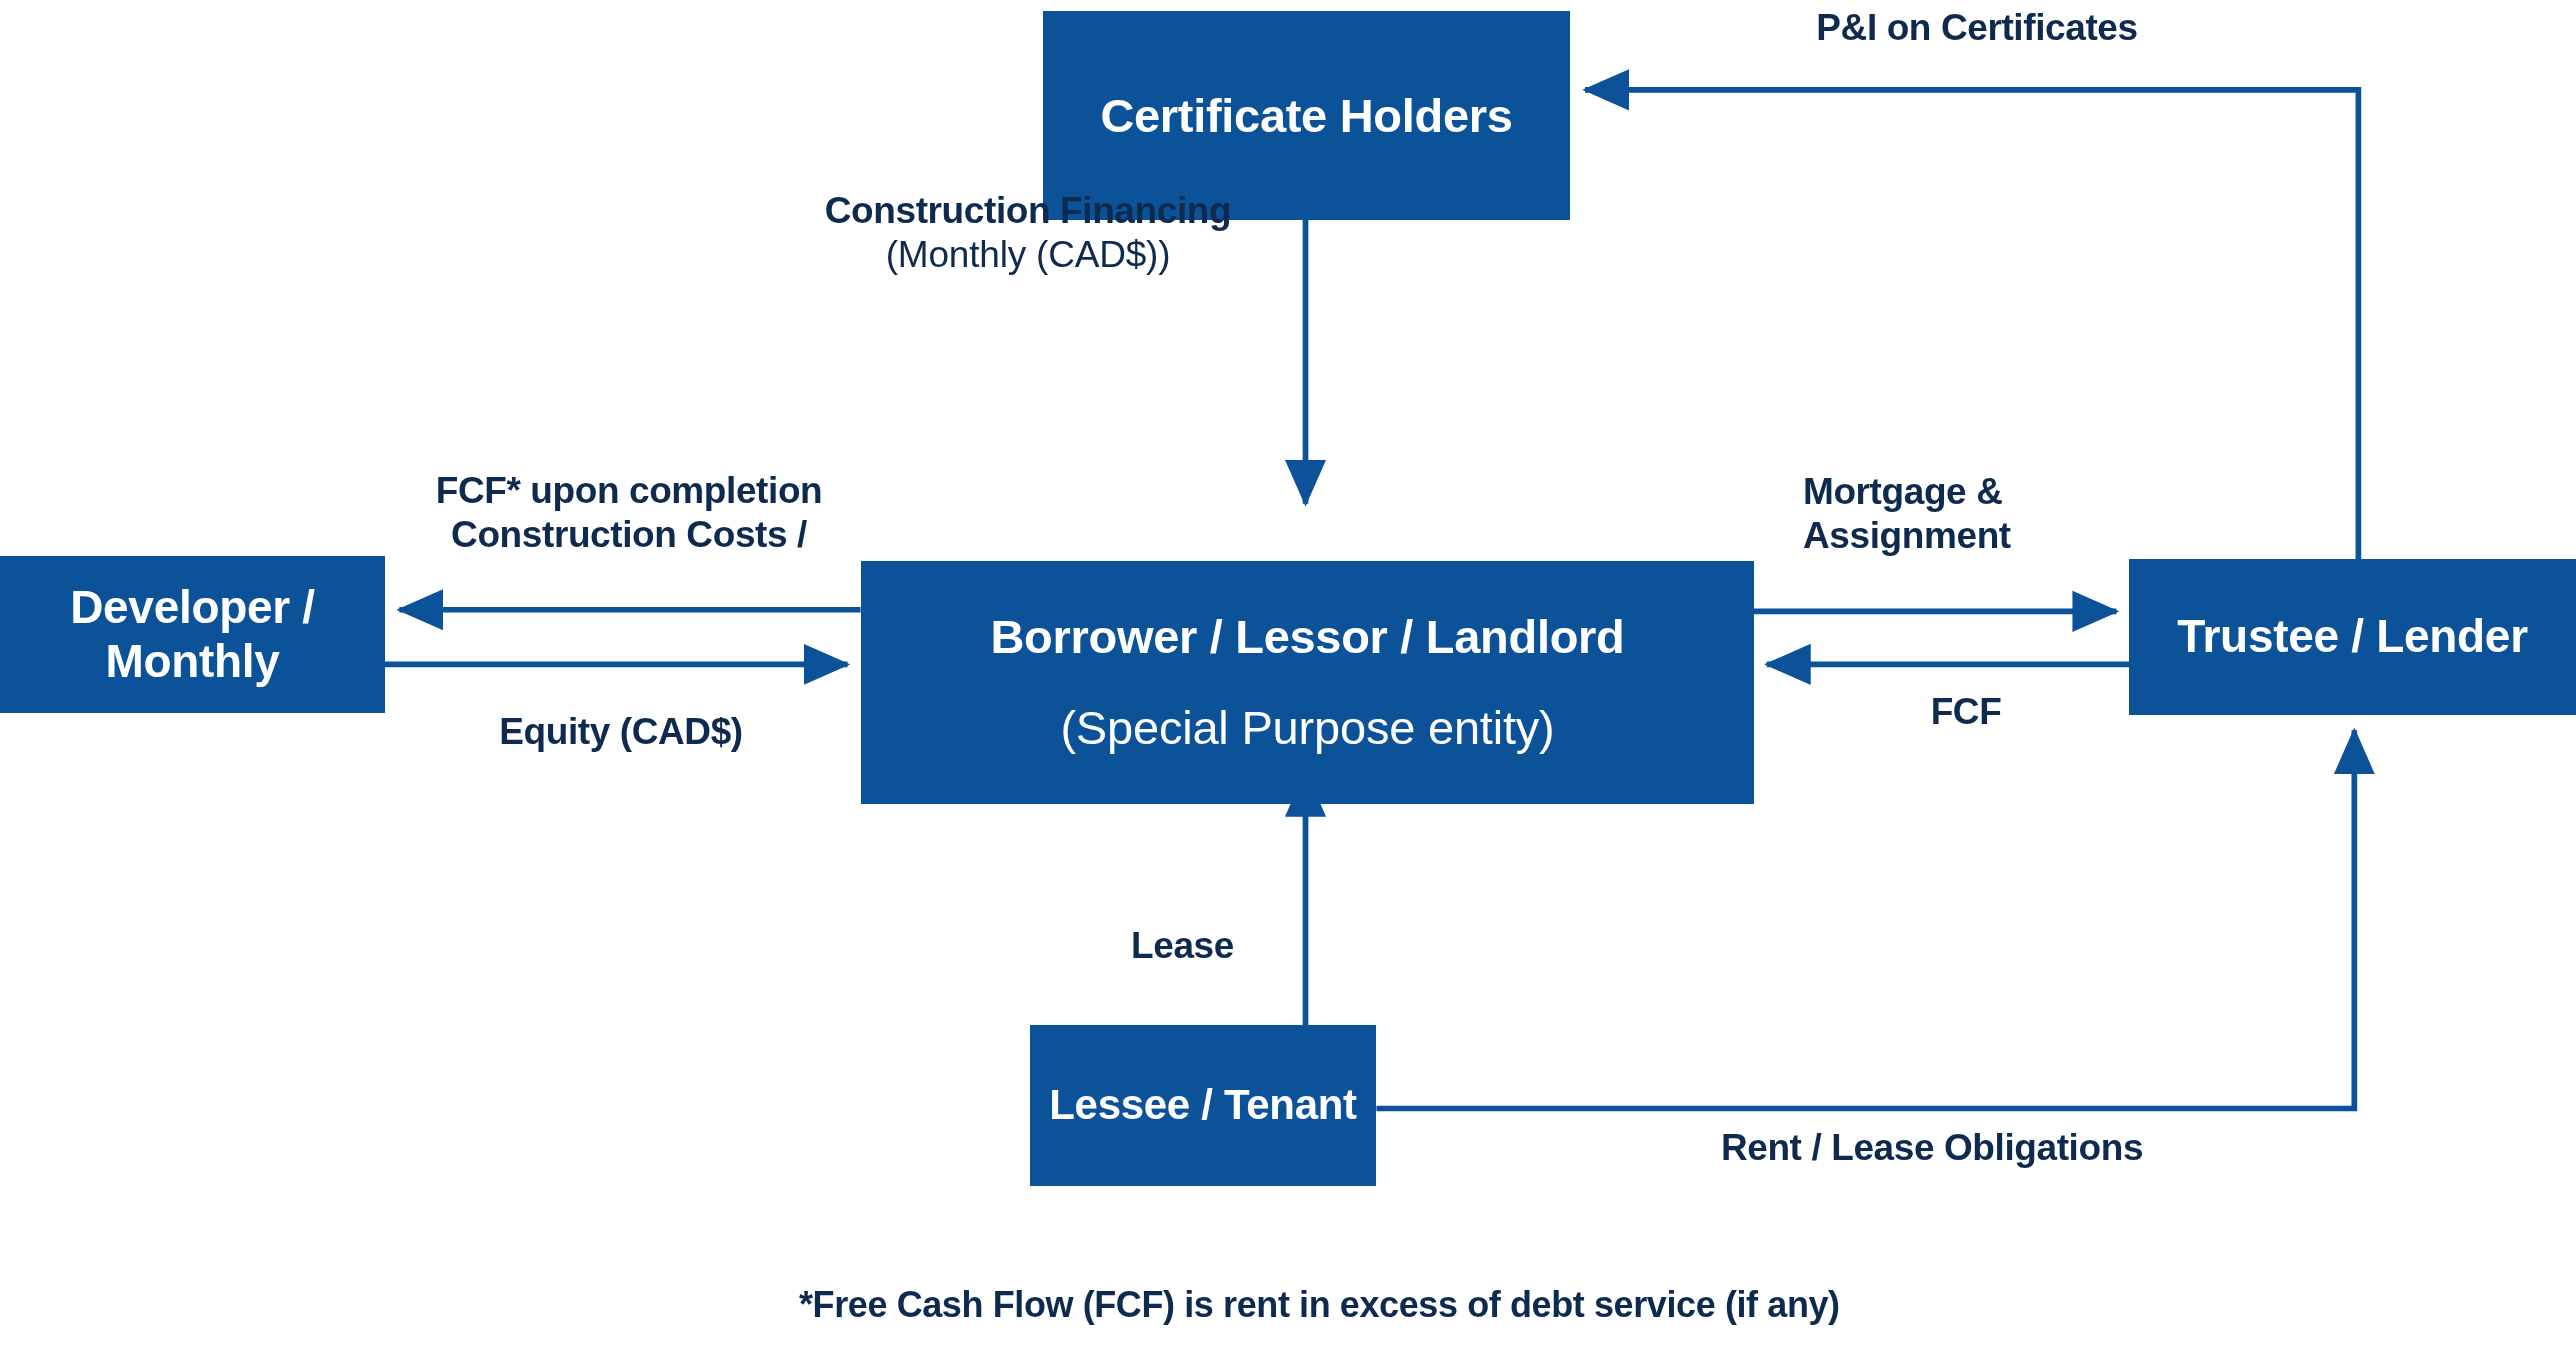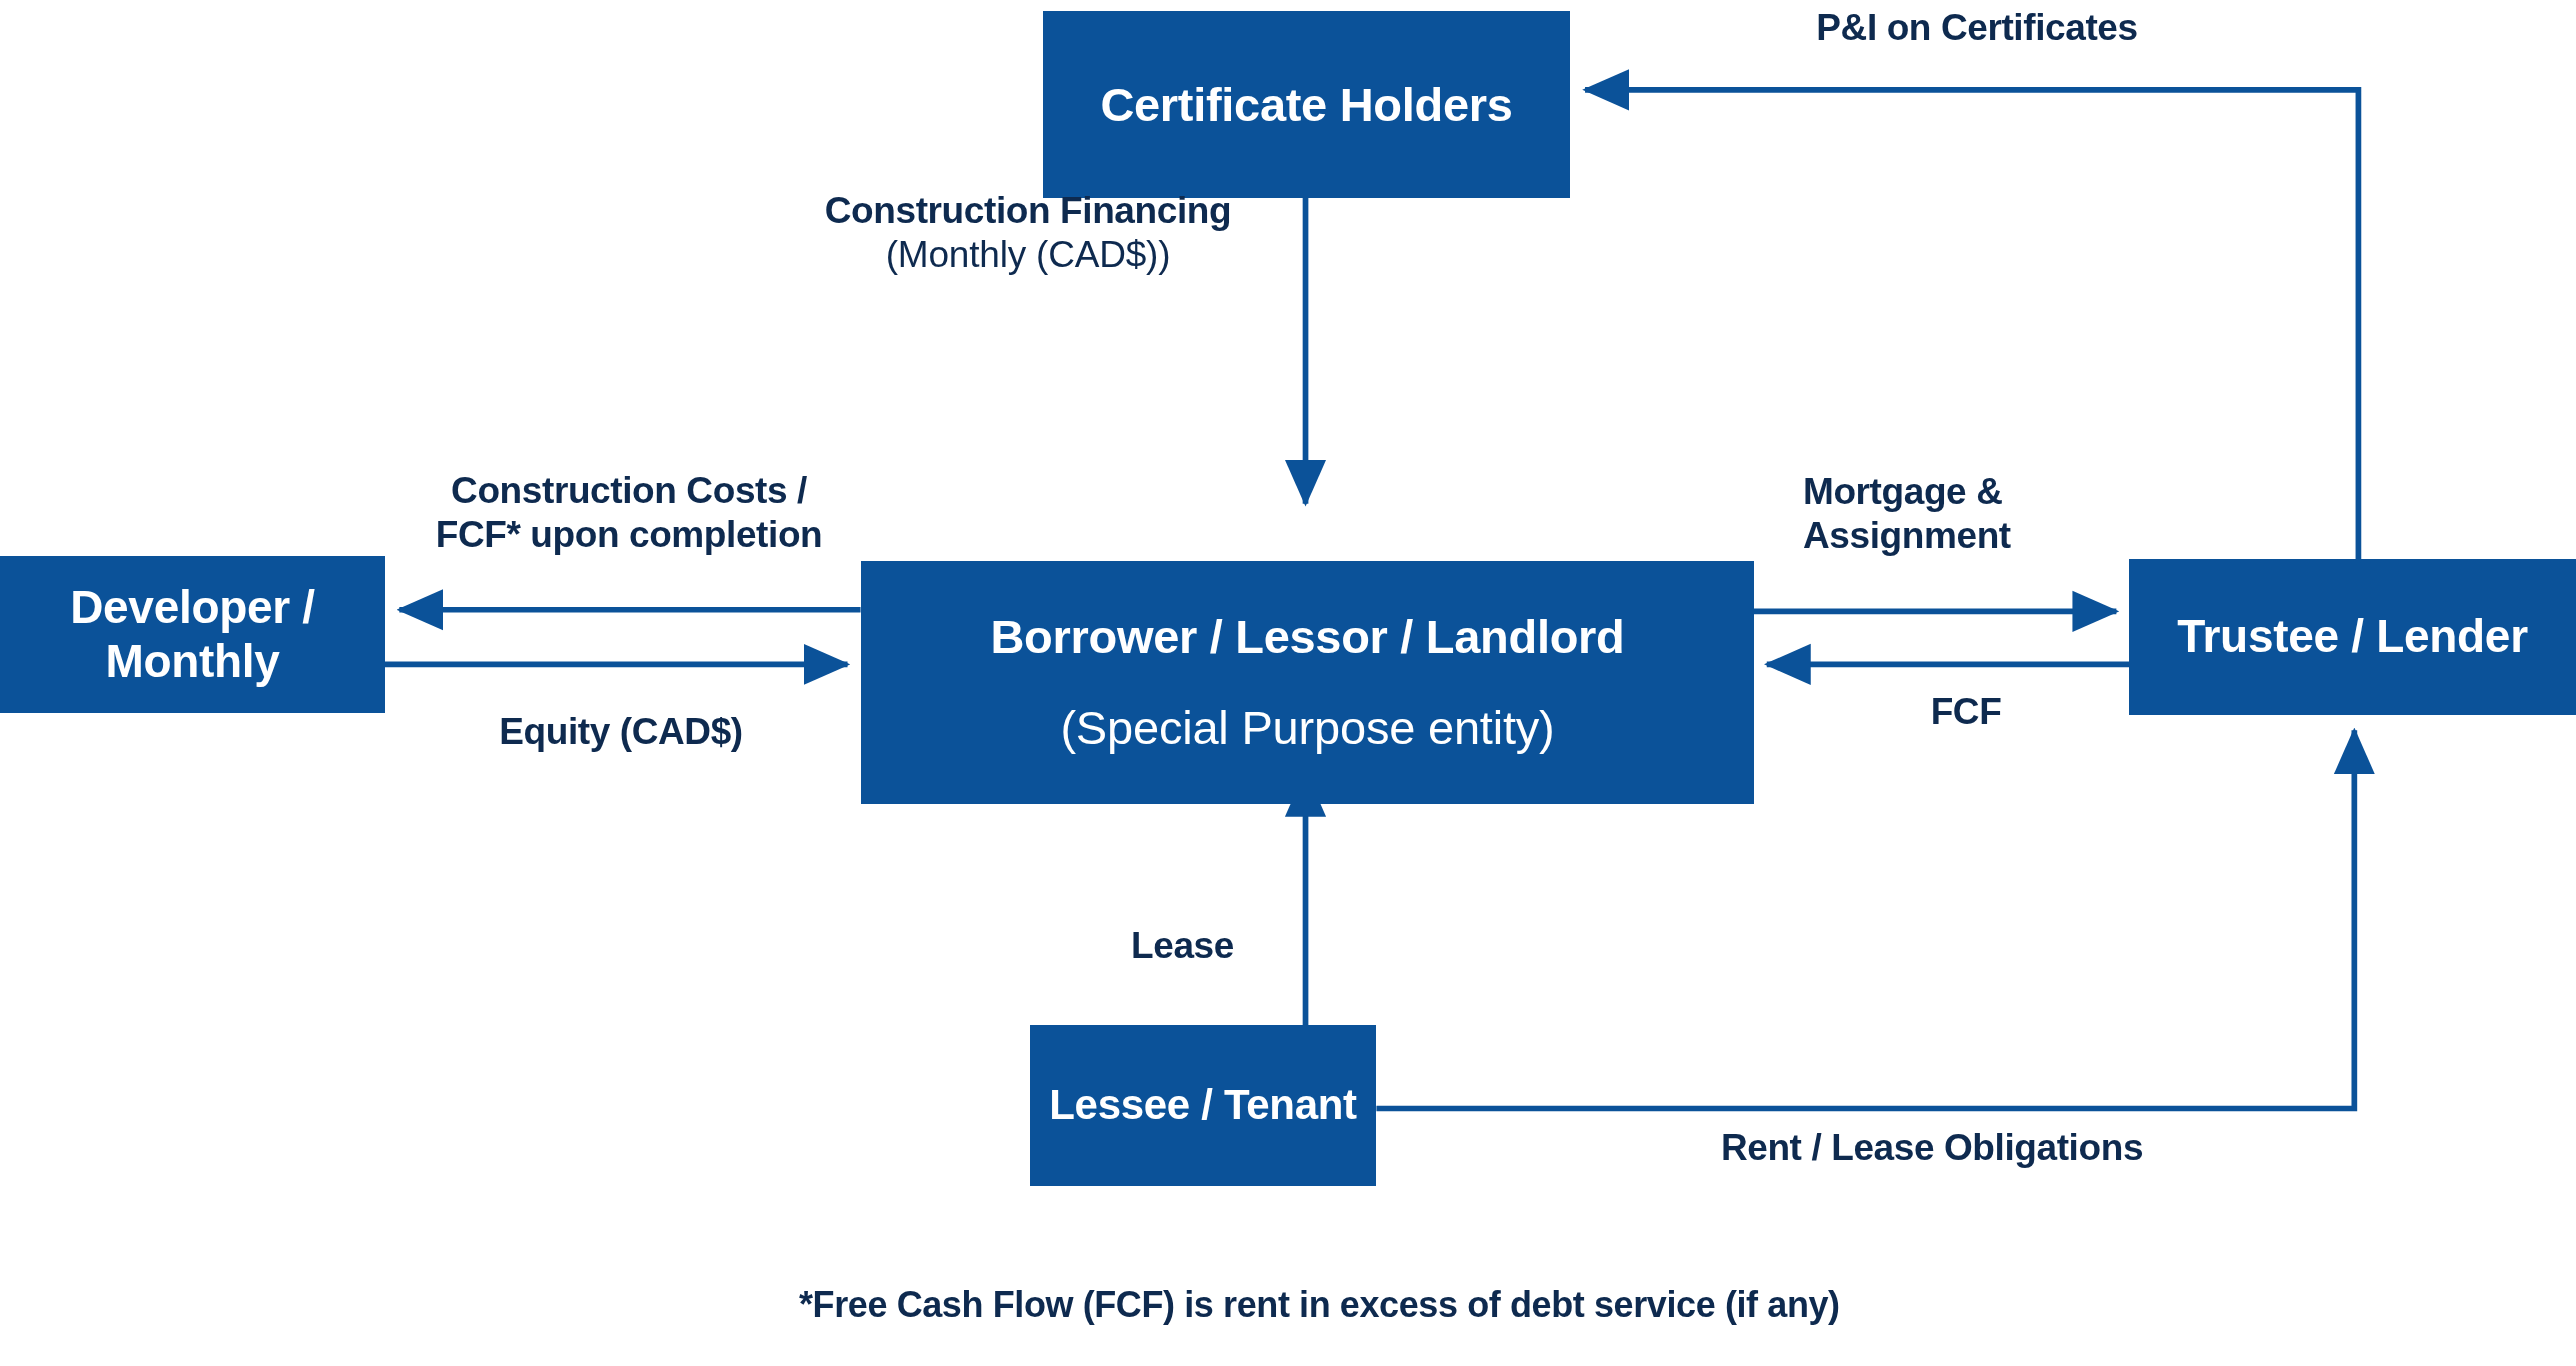--- a/index.html
+++ b/index.html
@@ -73,21 +73,21 @@
     color: #0E2A4F;
     font-weight: 700;
     font-stretch: condensed;
     letter-spacing: -0.4px;
     text-align: center;
     white-space: nowrap;
     z-index: 4;
   }
 
   
-  #node-certificate-holders { left: 1043px; top: 11.4px;   width: 527px; height: 187px; font-size: 47px; }
+  #node-certificate-holders { left: 1043px; top: 11.4px;   width: 527px; height: 209px; font-size: 47px; }
   #node-borrower           { left: 861px; top: 517px;  width: 893px; height: 243px; font-size: 47px; margin-top: 44px; }
   #node-developer          { left: 0px;    top: 556px;  width: 385px;  height: 157px; font-size: 46px; }
   #node-trustee            { left: 2129px; top: 559px;  width: 447px;  height: 156px; font-size: 46px; }
   #node-lessee             { left: 1030px; top: 1025px; width: 346px;  height: 161px; font-size: 42px; }
 
   #node-borrower .line-bold { margin-bottom: 36px; }
 
   
   #label-pi-certificates   { left: 1765px; top: 5.7px;    width: 424px;  font-size: 37px; }
   #label-construction-fin  { left: 800px;  top: 189px;  width: 456px;  font-size: 37px; }
@@ -169,22 +169,22 @@
   <div class="edge-label" id="label-construction-fin">
     <span class="lbl-bold">Construction Financing</span>
     <span class="lbl-reg">(Monthly (CAD$))</span>
   </div>
 
   <div class="edge-label" id="label-pi-certificates">
     <span class="lbl-bold">P&amp;I on Certificates</span>
   </div>
 
   <div class="edge-label" id="label-construction-costs">
+    <span class="lbl-bold">FCF* upon completion</span>
     <span class="lbl-bold">Construction Costs /</span>
-    <span class="lbl-bold">FCF* upon completion</span>
   </div>
 
   <div class="edge-label" id="label-equity">
     <span class="lbl-bold">Equity (CAD$)</span>
   </div>
 
   <div class="edge-label" id="label-mortgage">
     <span class="lbl-bold">Mortgage &amp;</span>
     <span class="lbl-bold">Assignment</span>
   </div>

